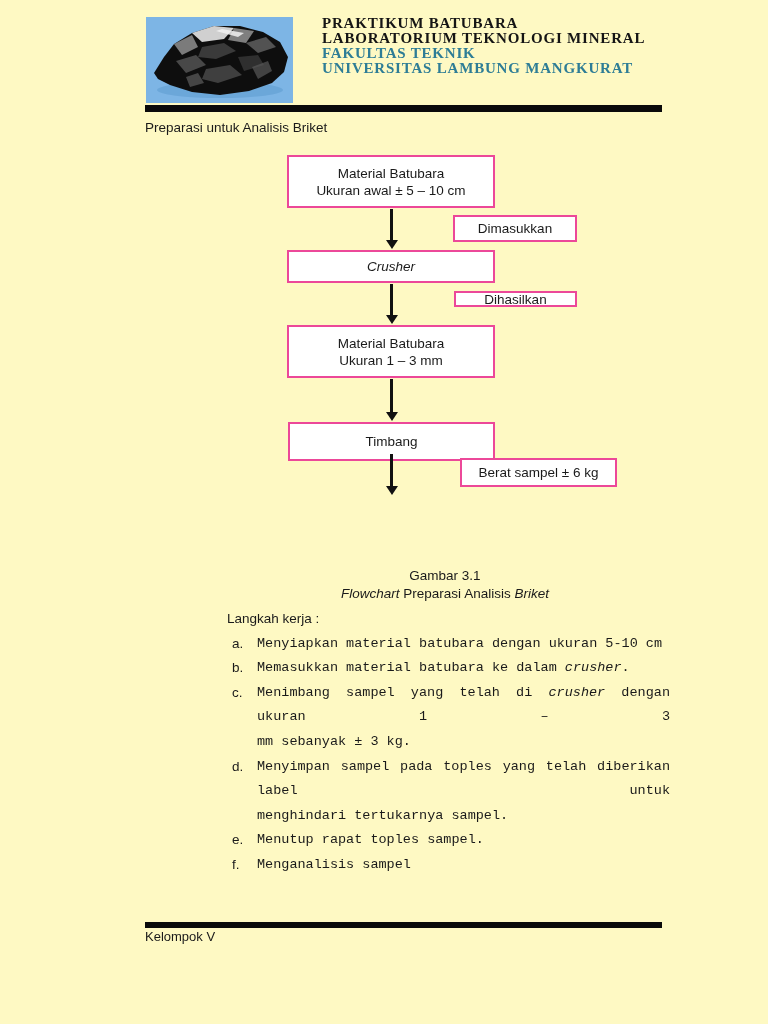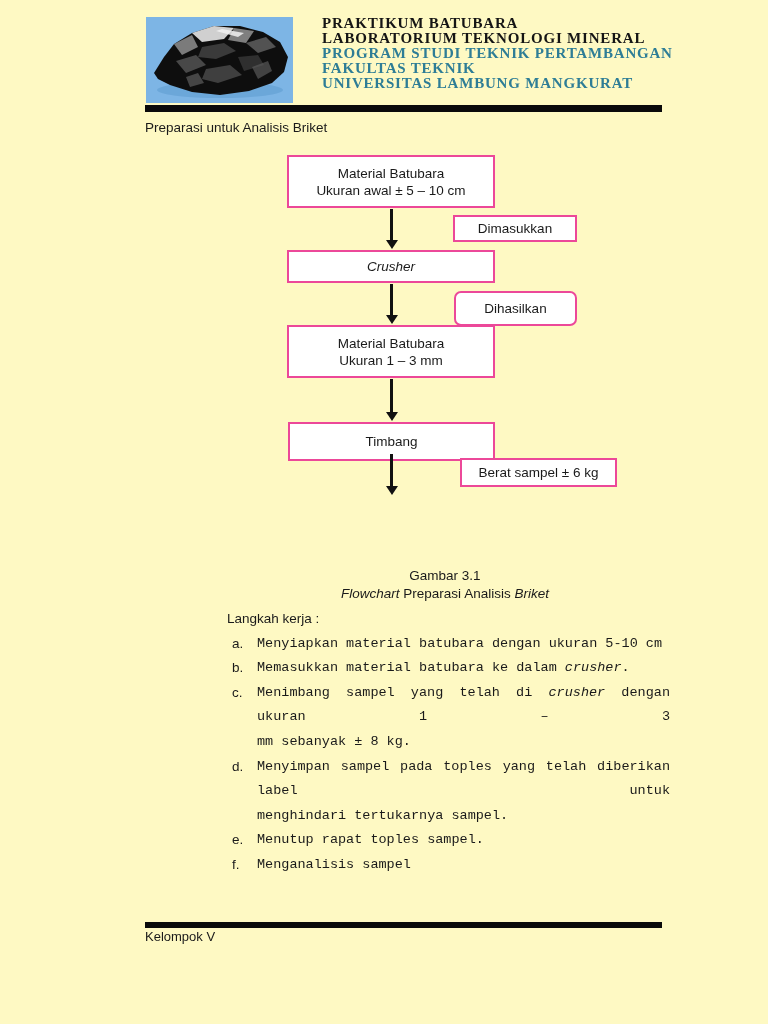--- a/index.html
+++ b/index.html
@@ -29,21 +29,21 @@
     text-align:center; font-size:13.5px; line-height:17px;
   }
   .fbox.thick { border-width:3px; }
   .fbox .it, .it { font-style:italic; }
   .b-mat1   { left:287px; top:155px; width:208px; height:53px; }
   .b-crush  { left:287px; top:250px; width:208px; height:33px; }
   .b-mat2   { left:287px; top:325px; width:208px; height:53px; }
   .b-timb   { left:288px; top:422px; width:207px; height:39px; }
   .b-samp   { left:285px; top:496px; width:210px; height:52px; }
   .s-dimask { left:453px; top:215px; width:124px; height:27px; }
-  .s-dihas  { left:454px; top:291px; width:123px; height:35px;border-radius:7px; }
+  .s-dihas  { left:454px; top:291px; width:123px; height:16px; }
   .s-berat  { left:460px; top:458px; width:157px; height:29px; }
   .arrow { position:absolute; left:385px; width:13px; display:flex; flex-direction:column; align-items:center; }
   .arrow .shaft { width:3px; background:#111; flex:1; }
   .arrow .head { width:0; height:0; border-left:6.5px solid transparent; border-right:6.5px solid transparent; border-top:9px solid #111; }
   .a1 { top:209px; height:40px; }
   .a2 { top:284px; height:40px; }
   .a3 { top:379px; height:42px; }
   .a4 { top:454px; height:41px; }
 
   
@@ -80,21 +80,20 @@
       <path d="M60 52 L84 48 L96 58 L72 66 L56 62 Z" fill="#454545" opacity="0.9"></path>
       <path d="M40 60 L52 56 L58 66 L44 70 Z" fill="#6a6a6a" opacity="0.6"></path>
       <path d="M106 50 L122 44 L126 54 L112 62 Z" fill="#595959" opacity="0.7"></path>
       <path d="M70 14 L76 12 L98 16 L92 20 Z" fill="#f2f2f2" opacity="0.85"></path>
     </svg>
   </div>
 
   <div class="hdr">
     <span class="hl">PRAKTIKUM BATUBARA</span>
     <span class="hl">LABORATORIUM TEKNOLOGI MINERAL</span>
-    <span class="hl teal">PROGRAM STUDI TEKNIK PERTAMBANGAN</span>
     <span class="hl teal">FAKULTAS TEKNIK</span>
     <span class="hl teal">UNIVERSITAS LAMBUNG MANGKURAT</span>
   </div>
 
   <div class="rule-top"></div>
 
   <div class="section-title">Preparasi untuk Analisis Briket</div>
 
   <div class="fbox b-mat1">
     <span>Material Batubara</span>
@@ -161,21 +160,21 @@
     </div>
 
     <div class="step">
       <span class="letter">b.</span>
       <span class="line"><span>Memasukkan material batubara ke dalam </span><span class="it">crusher</span><span>.</span></span>
     </div>
 
     <div class="step">
       <span class="letter">c.</span>
       <span class="line just"><span>Menimbang sampel yang telah di </span><span class="it">crusher</span><span> dengan ukuran 1 – 3</span></span>
-      <span class="line"><span>mm sebanyak ± 8 kg.</span></span>
+      <span class="line"><span>mm sebanyak ± 3 kg.</span></span>
     </div>
 
     <div class="step">
       <span class="letter">d.</span>
       <span class="line just"><span>Menyimpan sampel pada toples yang telah diberikan label untuk</span></span>
       <span class="line"><span>menghindari tertukarnya sampel.</span></span>
     </div>
 
     <div class="step">
       <span class="letter">e.</span>

